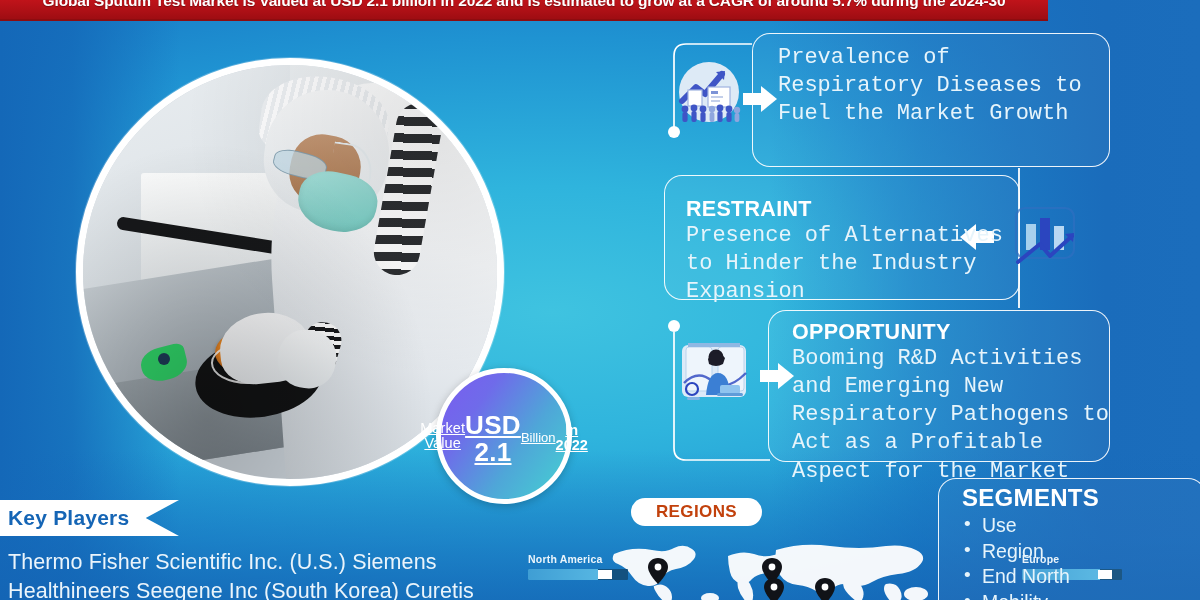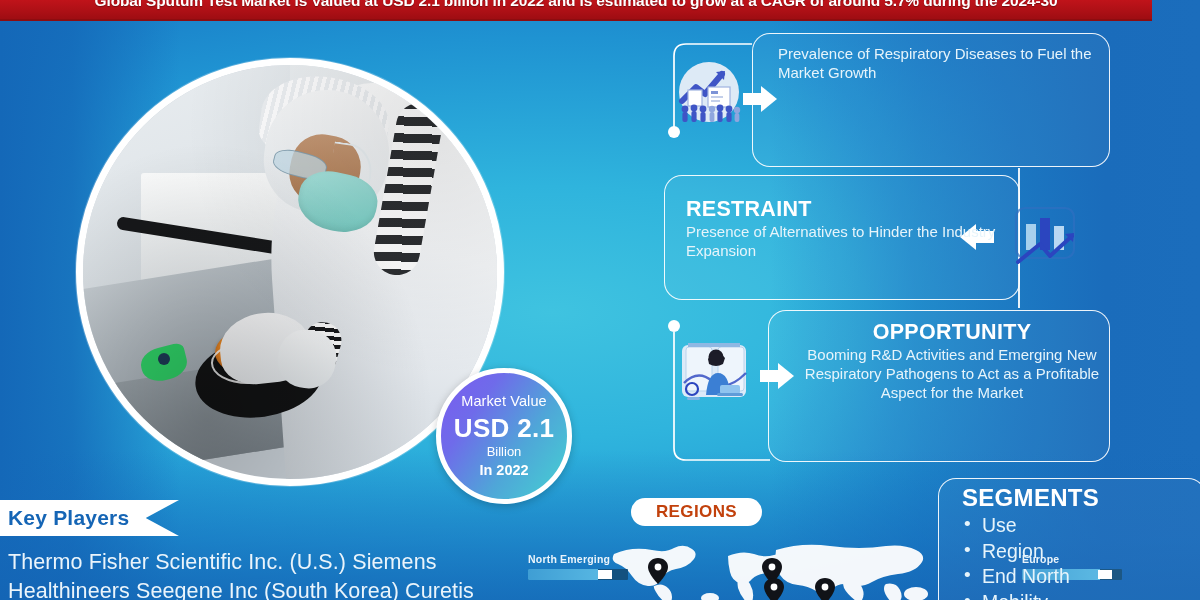--- a/index.html
+++ b/index.html
@@ -24,21 +24,21 @@
     position:absolute; top:0; left:0; bottom:0; width:180px;
     background:linear-gradient(to left, rgba(21,104,185,0) 0%, rgba(20,104,184,.8) 60%, #1468b8 100%);
   }
   #bg-bottom-wash{
     position:absolute; left:0; right:0; bottom:0; height:150px;
     background:linear-gradient(to bottom, rgba(21,104,185,0) 0%, rgba(21,104,185,.45) 60%, rgba(20,100,180,.75) 100%);
   }
 
   
   #top-banner{
-    position:absolute; top:0; left:0; width:1152px; height:21px;
+    position:absolute; top:0; left:0; width:1048px; height:21px;
     background:linear-gradient(to bottom,#c0131a 0%, #ae1016 55%, #9e0d12 100%);
     overflow:hidden;
     border-bottom:2px solid #8d0c10;
   }
   #top-banner .bt{
     position:absolute; left:50%; transform:translateX(-50%);
     top:-8px;
     white-space:nowrap;
     color:#fff;
     font-size:15.5px;
@@ -109,51 +109,52 @@
   .ph-shadow{position:absolute;inset:0;background:
      radial-gradient(ellipse at 30% 85%, rgba(0,0,0,.22), rgba(0,0,0,0) 55%),
      radial-gradient(ellipse at 85% 15%, rgba(0,0,0,.10), rgba(0,0,0,0) 50%);}
 
   
   #market-badge{
     position:absolute; left:436px; top:368px; width:136px; height:136px;
     border-radius:50%;
     border:5px solid #ffffff;
     background:linear-gradient(125deg,#7a5cf0 0%,#6f6bea 28%,#4fa6d8 62%,#44d2d2 100%);
-    display:flex; flex-direction:column; align-items:center; justify-content:center;
+    display:flex; flex-direction:row; align-items:center; justify-content:center;
     color:#fff; text-align:center; line-height:1.05;
     box-shadow:0 2px 8px rgba(0,0,0,.22);
+    text-decoration:underline;
   }
   #market-badge .mv-label{ font-size:14.5px; font-weight:normal; letter-spacing:.1px; }
   #market-badge .mv-value{ font-size:26px; font-weight:bold; margin-top:6px; letter-spacing:.3px;}
   #market-badge .mv-unit{ font-size:13px; margin-top:3px; }
   #market-badge .mv-year{ font-size:14.5px; font-weight:bold; margin-top:4px; }
   .dro-box{
     position:absolute;
     border:1.7px solid rgba(255,255,255,.92);
     border-radius:18px;
     background:rgba(255,255,255,.045);
   }
   .dro-title{ color:#fff; font-weight:bold; font-size:21.5px; letter-spacing:.3px; }
-  .dro-body{ color:#e6f4fb; font-size:15px; line-height:1.28; font-weight:normal; }
+  .dro-body{ color:#e6f4fb; font-size:22px; line-height:1.28; font-weight:normal;font-family:Liberation Mono, monospace; }
 
   #driver-box{ left:752px; top:33px; width:358px; height:134px; }
   #driver-text{ position:absolute; left:778px; top:44px; width:330px; }
   #driver-icon{ position:absolute; left:672px; top:57px; width:74px; height:74px; }
   #driver-connector{ position:absolute; left:666px; top:42px; width:86px; height:100px; }
   #driver-arrow{ position:absolute; left:743px; top:86px; }
 
   #restraint-box{ left:664px; top:175px; width:356px; height:125px; }
   #restraint-text{ position:absolute; left:686px; top:197px; width:320px; }
   #restraint-icon{ position:absolute; left:1008px; top:200px; width:74px; height:74px; }
   #restraint-connector{ position:absolute; left:1018px; top:168px; width:2px; height:140px; }
   #restraint-arrow{ position:absolute; left:960px; top:224px; transform:scaleX(-1); }
 
   #opportunity-box{ left:768px; top:310px; width:342px; height:152px; }
-  #opportunity-text{ position:absolute; left:792px; top:320px; width:320px;text-align:center; }
+  #opportunity-text{ position:absolute; left:792px; top:320px; width:320px; }
   #opportunity-icon{ position:absolute; left:676px; top:333px; width:76px; height:80px; }
   #opportunity-connector{ position:absolute; left:666px; top:316px; width:104px; height:146px; }
   #opportunity-arrow{ position:absolute; left:760px; top:363px; }
 
   .arrow-right{
     width:34px; height:26px; position:relative;
   }
   .arrow-right::before{
     content:""; position:absolute; left:0; top:7px; width:20px; height:12px; background:#fff;
   }
@@ -394,21 +395,21 @@
       <circle cx="0" cy="9" r="3.4" fill="#ffffff"></circle>
     </g>
     <g transform="translate(225,38)">
       <path d="M0 0 C6 0 10 4 10 9 C10 16 0 26 0 26 C0 26 -10 16 -10 9 C-10 4 -6 0 0 0z" fill="#111318"></path>
       <circle cx="0" cy="9" r="3.4" fill="#ffffff"></circle>
     </g>
   </g>
 </svg>
 
 <div class="region-slider" id="slider-north-america">
-  <div class="rs-name">North Emerging</div>
+  <div class="rs-name">North America</div>
   <div class="rs-track">
     <div class="rs-fill"></div>
     <div class="rs-knob"></div>
   </div>
 </div>
 
 <div class="region-slider" id="slider-europe">
   <div class="rs-name">Europe</div>
   <div class="rs-track">
     <div class="rs-fill"></div>

